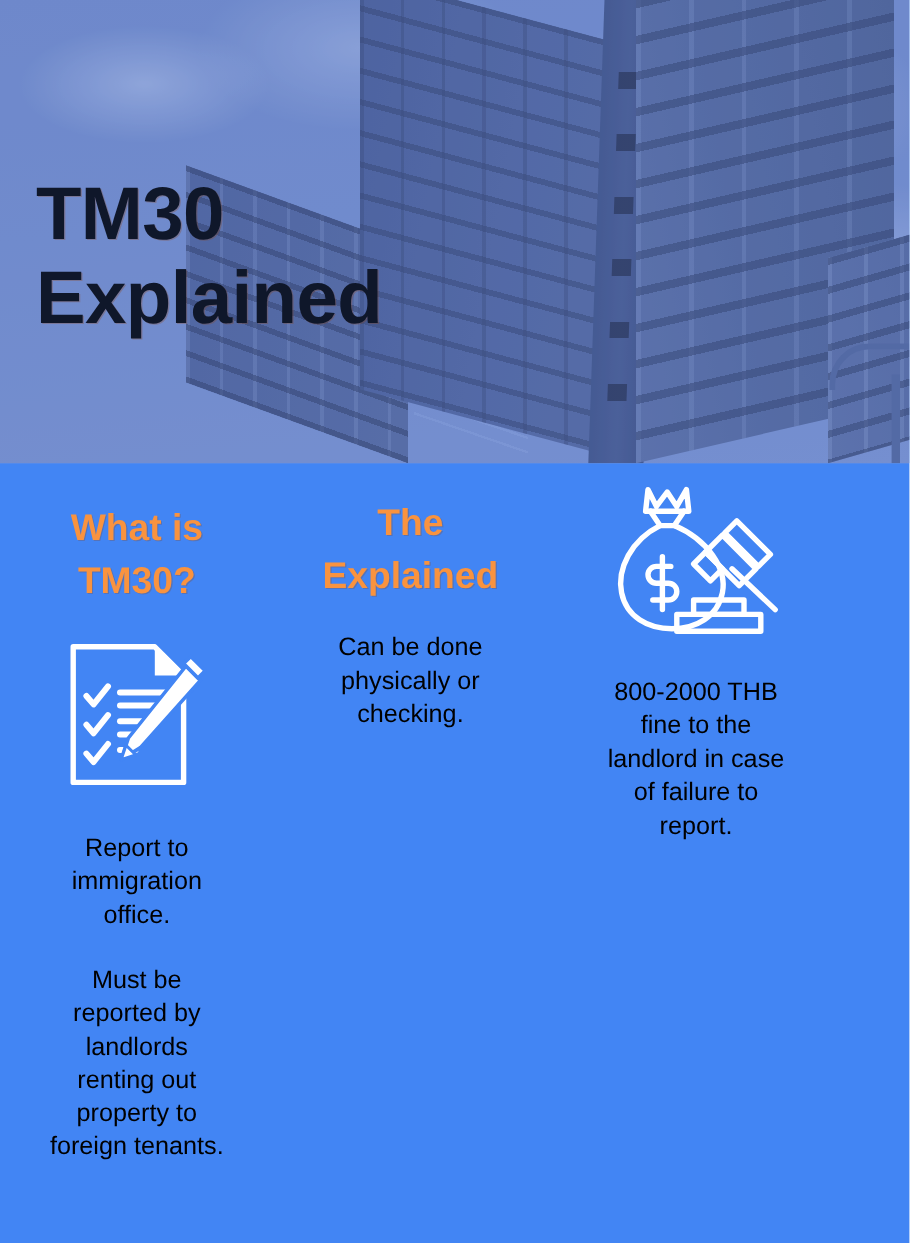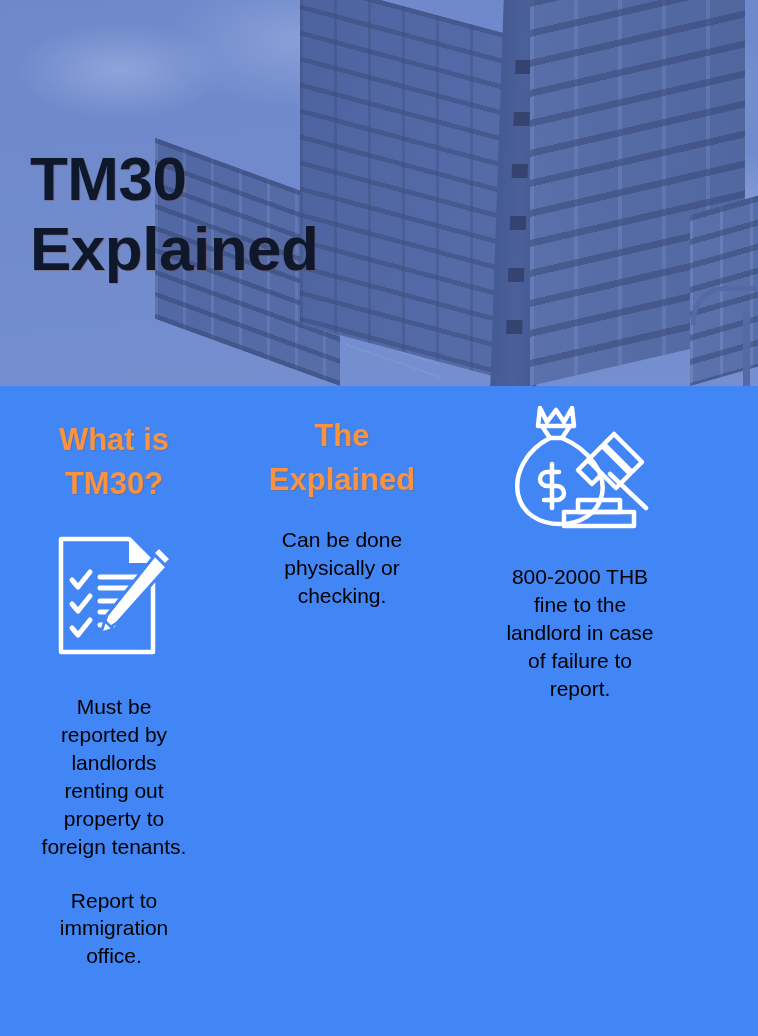--- a/index.html
+++ b/index.html
@@ -306,22 +306,22 @@
           <path d="M45 79 H66" stroke="#ffffff" stroke-width="5" stroke-linecap="round"></path>
           <path d="M45 92 H58" stroke="#ffffff" stroke-width="5" stroke-linecap="round"></path>
 
           <path d="M100 22 L112 34 L62 90 L46 100 L52 82 Z" fill="#ffffff" stroke="#4285f4" stroke-width="3" stroke-linejoin="round"></path>
 
           <path d="M98 20 L104 14 L116 26 L110 32 Z" fill="#ffffff" stroke="#4285f4" stroke-width="3" stroke-linejoin="round"></path>
 
           <path d="M50 88 L46 100 L58 96 Z" fill="#ffffff" stroke="#4285f4" stroke-width="2.5" stroke-linejoin="round"></path>
         </svg>
       </div>
+      <div class="body-text">Report to immigration office.</div>
       <div class="body-text">Must be reported by landlords renting out property to foreign tenants.</div>
-      <div class="body-text">Report to immigration office.</div>
     </div>
 
     <div class="col col-2">
       <div class="col-head">The Explained</div>
       <div class="body-text">Can be done physically or checking.</div>
     </div>
 
     <div class="col col-3">
       <div class="icon-wrap">
         <svg width="150" height="135" viewBox="0 0 150 135" fill="none" aria-hidden="true">

